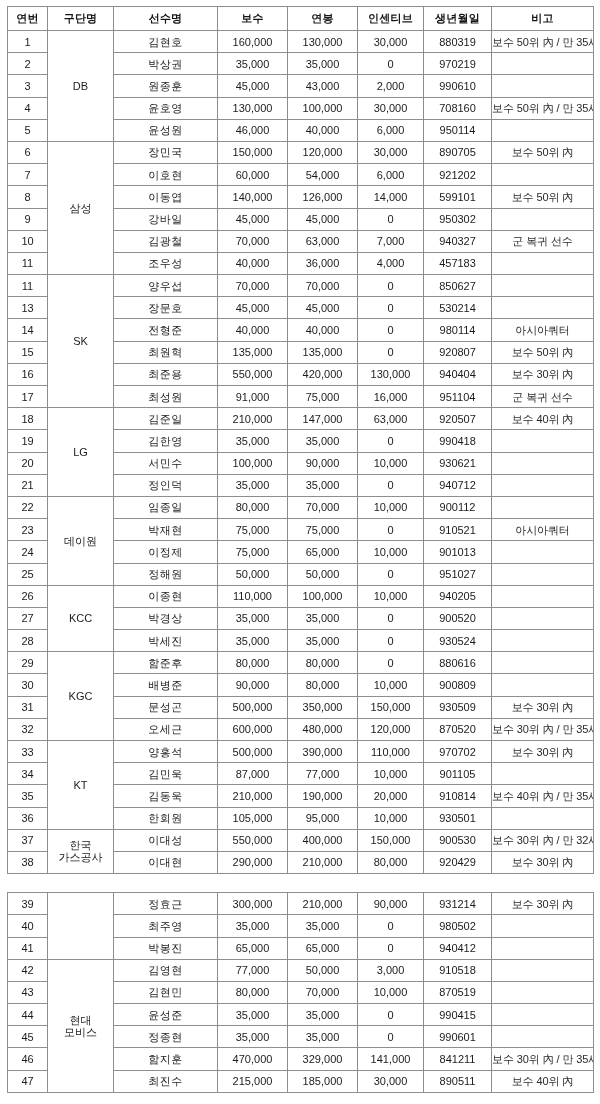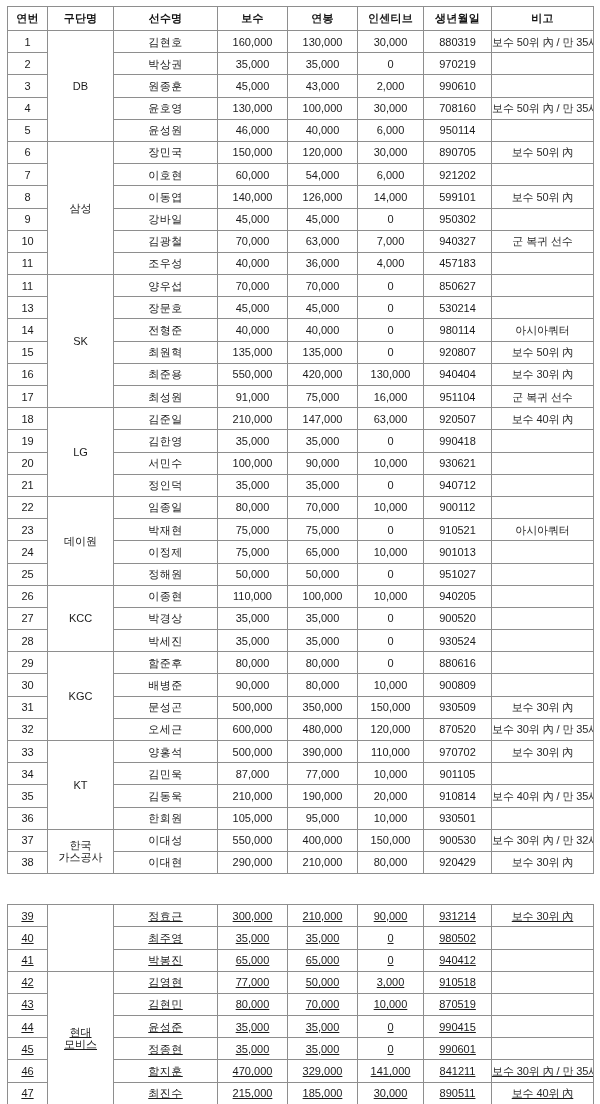--- a/index.html
+++ b/index.html
@@ -74,21 +74,21 @@
   td.num      { text-align: right; padding-right: 6px; font-size: 11px; }
   td.birth    { text-align: right; padding-right: 6px; font-size: 11px; }
   td.note     { font-size: 8.6px; letter-spacing: -0.1px; color: #2a2a2a; }
 
   
   .page-gap {
     height: 18px;
     width: 586px;
   }
 
-  table.salary-table.part2 { margin-top: 12px; text-decoration: underline; }
+  table.salary-table.part2 { margin-top: 0; }
 </style>
 </head>
 <body>
 
 <div class="page">
 
   <table class="salary-table part1">
     <colgroup>
       <col class="c-no">
         <col class="c-team">

